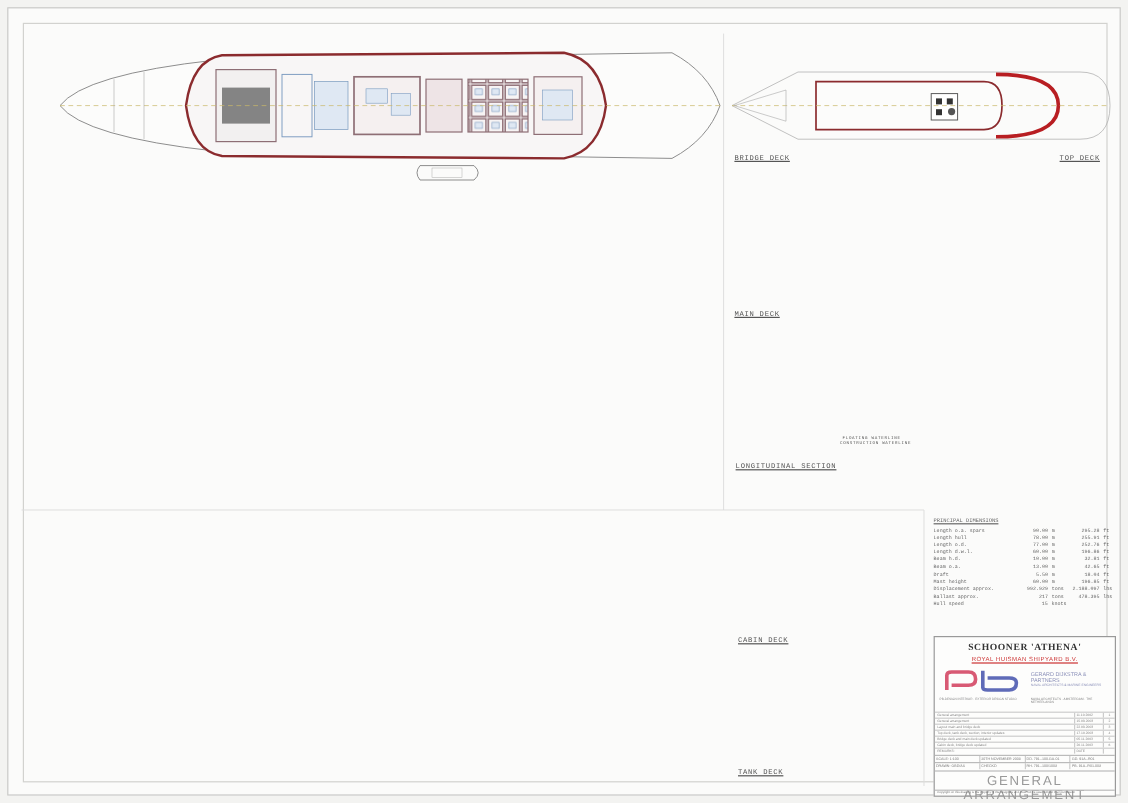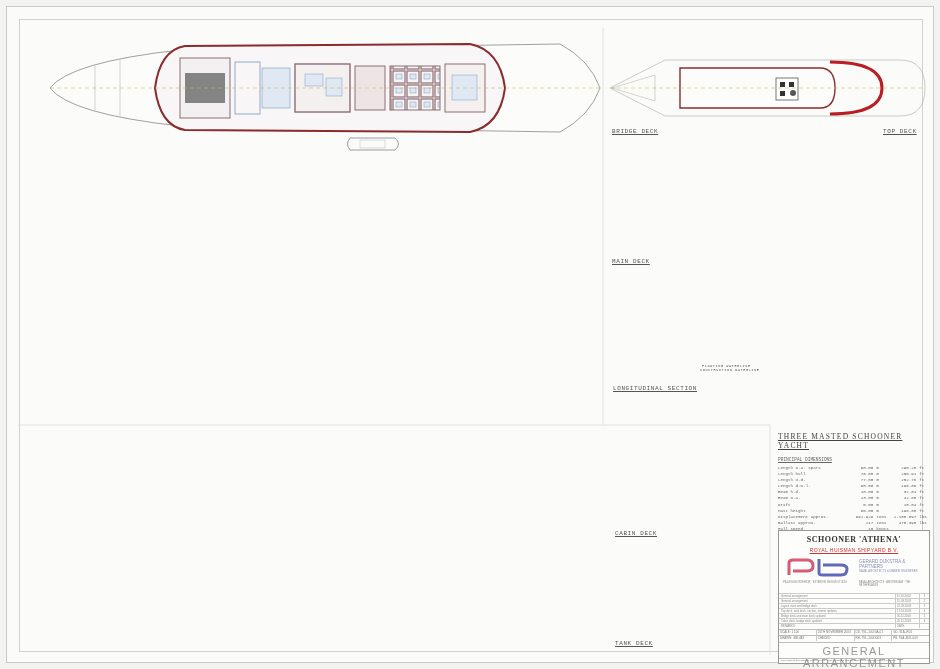--- a/index.html
+++ b/index.html
@@ -218,21 +218,20 @@
 <div class="label" style="left:883px; top:128px;">TOP DECK</div>
 <div class="label" style="left:612px; top:258px;">MAIN DECK</div>
 <div class="label" style="left:613px; top:385px;">LONGITUDINAL SECTION</div>
 <div class="label" style="left:615px; top:530px;">CABIN DECK</div>
 <div class="label" style="left:615px; top:640px;">TANK DECK</div>
 <div class="label" style="left:702px; top:364px; font-size:3.5px; text-decoration:none;">FLOATING WATERLINE</div>
 <div class="label" style="left:700px; top:368px; font-size:3.5px; text-decoration:none;">CONSTRUCTION WATERLINE</div>
 
 
 <div class="specs">
-  <div class="title">THREE MASTED SCHOONER YACHT</div>
   <div class="sub">PRINCIPAL DIMENSIONS</div>
   <div id="spec-rows">
                   <div class="row">
                     <span class="n">Length o.a. spars</span>
                     <span class="m">90.00</span>
                     <span class="u">m</span>
                     <span class="f">295.28</span>
                     <span class="u">ft</span>
                   </div>
                   <div class="row">

